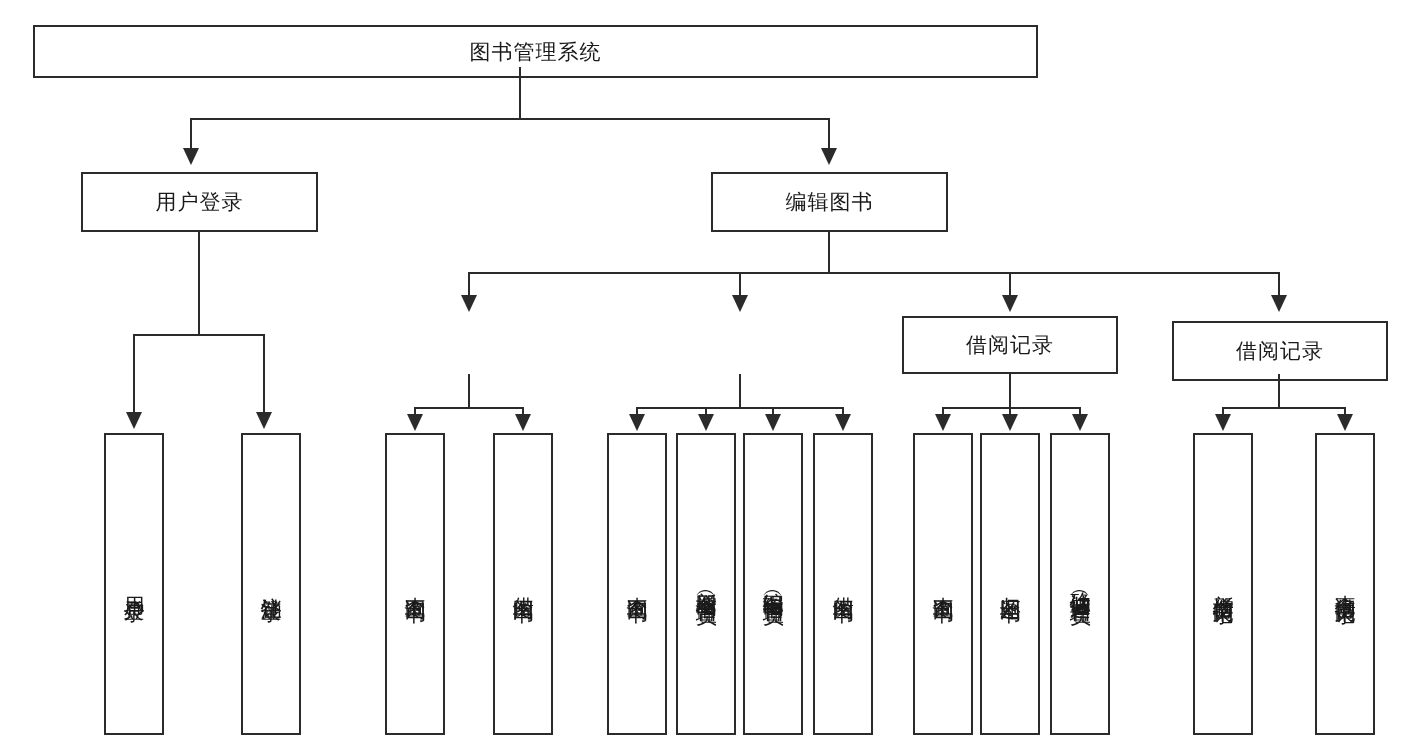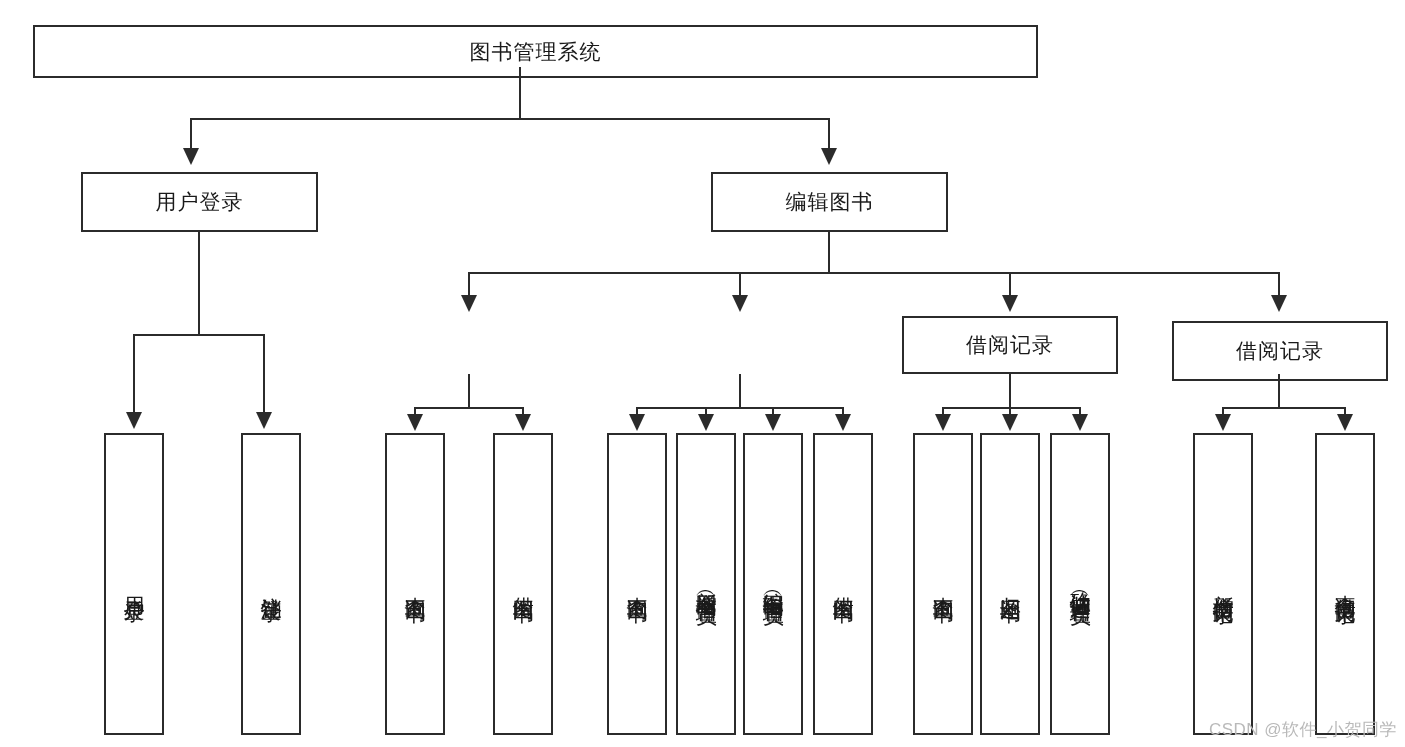--- a/index.html
+++ b/index.html
@@ -203,15 +203,14 @@
     <span class="label">确认归还（管理员）</span>
   </div>
 
   <div class="node vertical" style="left:1193px; top:433px; width:60px; height:302px;">
     <span class="label">新增借阅记录</span>
   </div>
   <div class="node vertical" style="left:1315px; top:433px; width:60px; height:302px;">
     <span class="label">查询借阅记录</span>
   </div>
 
-  <div id="watermark">CSDN @软件_小贺同学</div>
 
 </div>
 
 </body></html>

